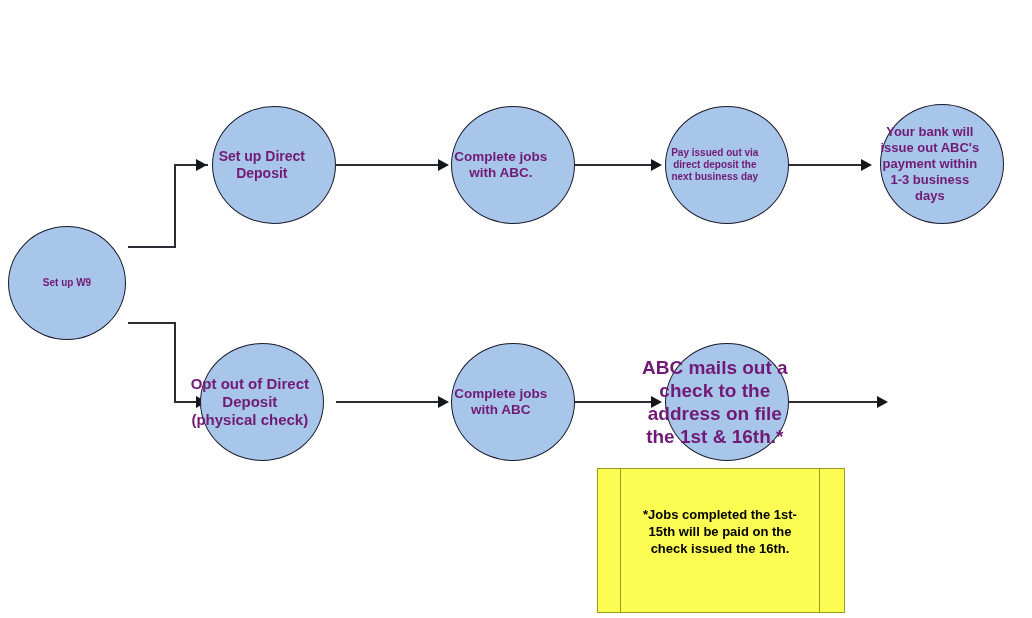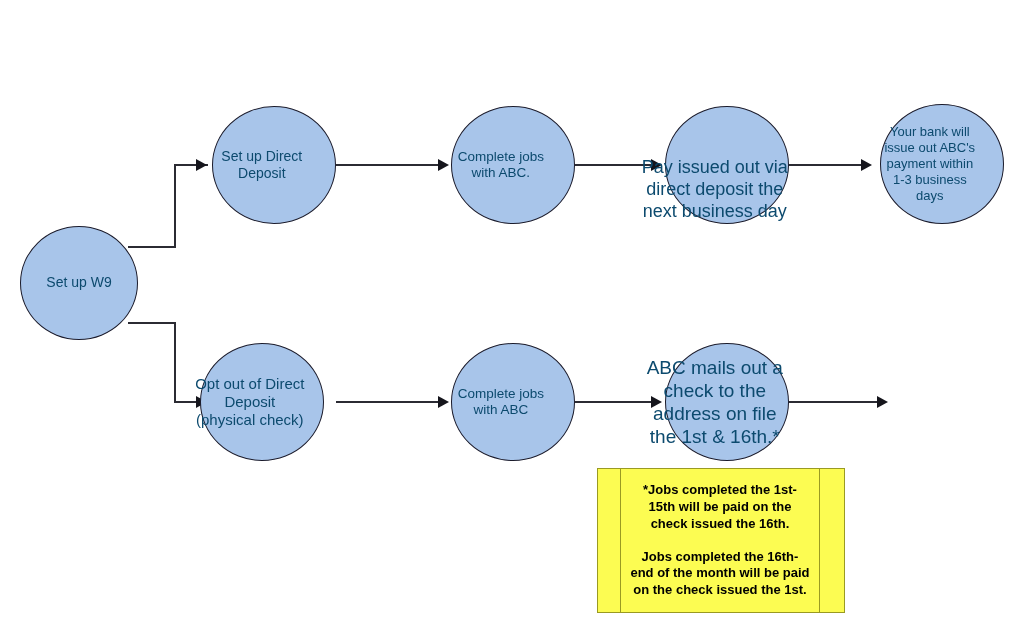--- a/index.html
+++ b/index.html
@@ -21,22 +21,22 @@
   .node {
     position: absolute;
     box-sizing: border-box;
     border-radius: 50%;
     background: #a8c5ea;
     border: 1.6px solid #1b1b2b;
     display: flex;
     align-items: center;
     justify-content: center;
     text-align: center;
-    color: #0c4a6e;
-    font-weight: normal;
+    color: #701a75;
+    font-weight: bold;
     line-height: 1.22;
     z-index: 3;
   }
   .node .label {
     display: block;
     width: 140%;
     margin-left: -20%;
     white-space: pre-line;
   }
   .node.fit .label {
@@ -113,35 +113,35 @@
 
   <div class="hline" style="left:336px; top:401px; width:110px;"></div>
   <div class="arrow" style="left:438px; top:396px;"></div>
 
   <div class="hline" style="left:575px; top:401px; width:84px;"></div>
   <div class="arrow" style="left:651px; top:396px;"></div>
 
   <div class="hline" style="left:789px; top:401px; width:94px;"></div>
   <div class="arrow" style="left:877px; top:396px;"></div>
 
-  <div class="node fit" style="left:20px; top:226px; width:118px; height:114px; font-size:14px;">
+  <div class="node fit" style="left:8px; top:226px; width:118px; height:114px; font-size:10px;">
     <span class="label">Set up W9</span>
   </div>
 
   <div class="node" style="left:212px; top:106px; width:124px; height:118px; font-size:14px;">
     <span class="label">Set up Direct
 Deposit</span>
   </div>
 
   <div class="node" style="left:451px; top:106px; width:124px; height:118px; font-size:13.5px;">
     <span class="label">Complete jobs
 with ABC.</span>
   </div>
 
-  <div class="node" style="left:665px; top:106px; width:124px; height:118px; font-size:18px;align-items:flex-end;">
+  <div class="node" style="left:665px; top:106px; width:124px; height:118px; font-size:10px;">
     <span class="label">Pay issued out via
 direct deposit the
 next business day</span>
   </div>
 
   <div class="node" style="left:880px; top:104px; width:124px; height:120px; font-size:13px;">
     <span class="label">Your bank will
 issue out ABC's
 payment within
 1-3 business
@@ -166,19 +166,16 @@
 the 1st &amp; 16th.*</span>
   </div>
 
 
   <div class="note" style="left:597px; top:468px; width:248px; height:145px;">
     <div class="note-inner" style="left:22px; right:24px; font-size:13px;">
       <div class="note-para">*Jobs completed the 1st-
 15th will be paid on the
 check issued the 16th.</div>
       <div class="note-gap"></div>
-      <div class="note-para">Jobs completed the 16th-
-end of the month will be paid
-on the check issued the 1st.</div>
     </div>
   </div>
 
 </div>
 
 </body></html>

